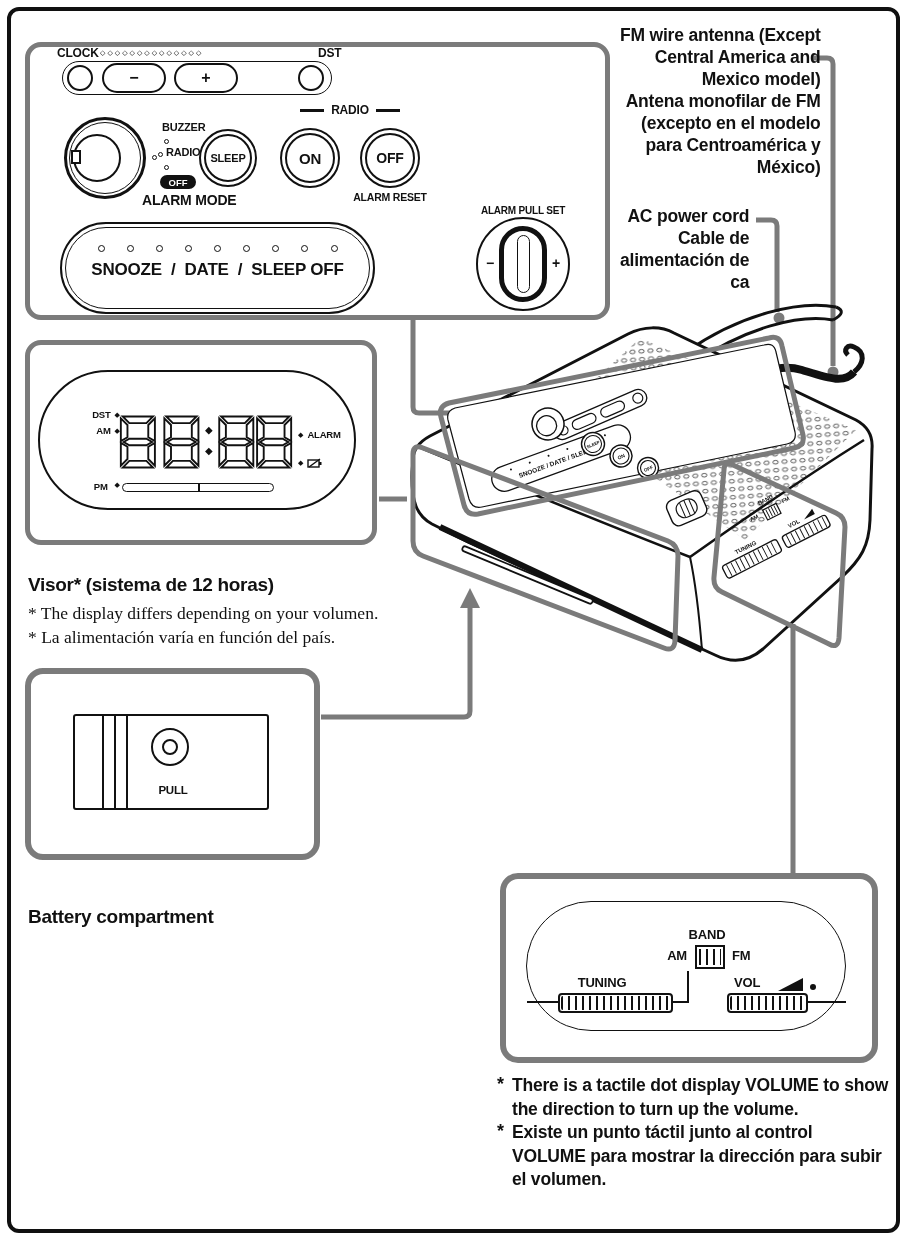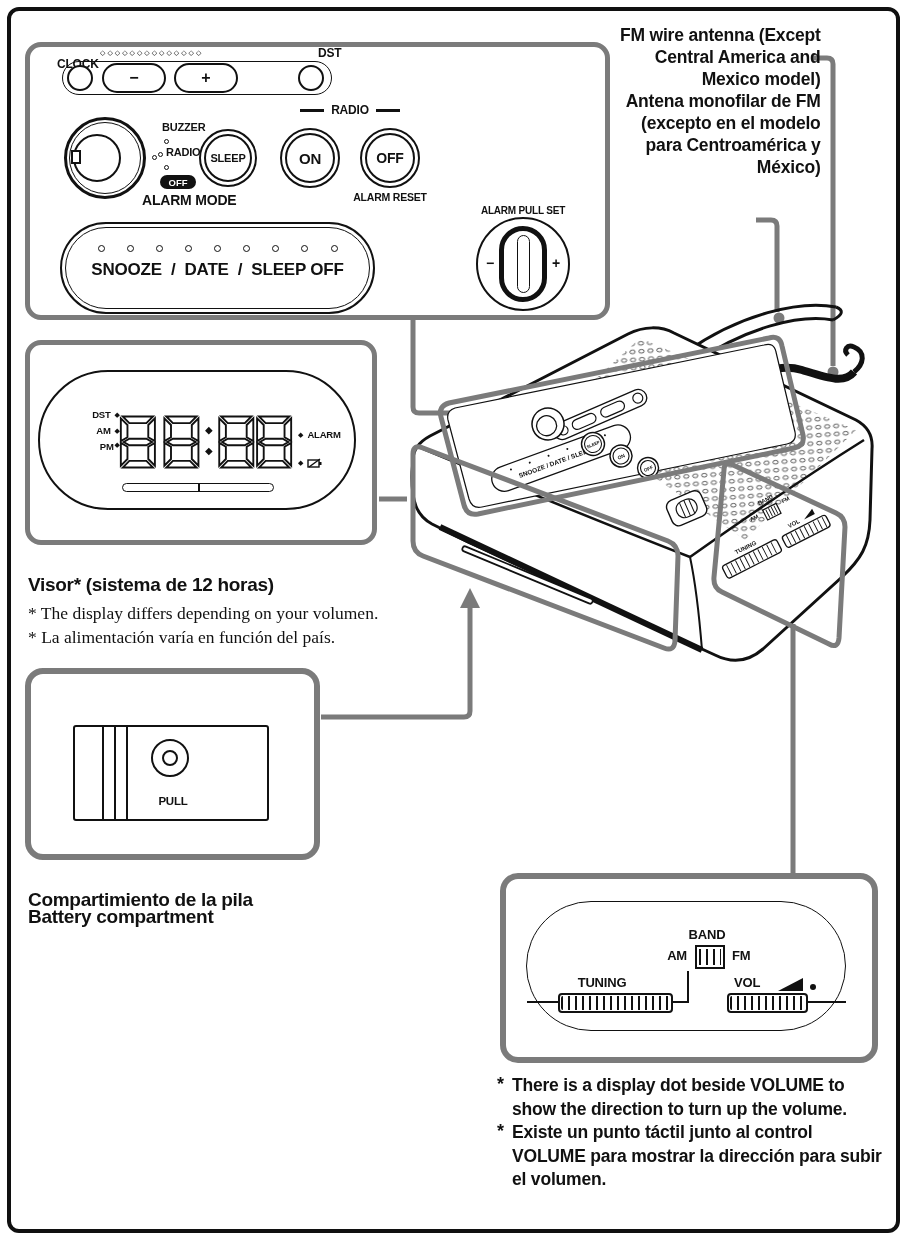--- a/index.html
+++ b/index.html
@@ -145,21 +145,21 @@
     </g>
 
     <g stroke="#7b7b7b" stroke-width="5" fill="none">
       <path d="M449,403 Q438,406 441,417 L464,505 Q467,516 478,514 L794,448 Q805,446 803,435 L782,346 Q780,335 769,338 Z"></path>
       <path d="M413,454 Q413,444 423,448 L668,541 Q678,545 678,556 L675,641 Q674,652 664,648 L423,556 Q413,552 413,541 Z"></path>
       <path d="M724,470 Q724,461 733,465 L836,513 Q845,517 845,527 L839,638 Q838,649 829,644 L722,592 Q713,588 714,577 Z"></path>
     </g>
   </svg>
 
   <div class="abs gbox" style="left:25px;top:42px;width:585px;height:278px;">
-    <div class="abs lbl" style="left:27px;top:-1px;font-size:12px;margin-top:11px;">CLOCK</div>
+    <div class="abs lbl" style="left:27px;top:-1px;font-size:12px;">CLOCK</div>
     <div class="abs" style="left:70px;top:2px;font-size:7px;letter-spacing:2px;color:#111;">◇◇◇◇◇◇◇◇◇◇◇◇◇◇</div>
     <div class="abs lbl" style="left:288px;top:-1px;font-size:12px;">DST</div>
 
     <div class="abs" style="left:32px;top:14px;width:270px;height:34px;border:1.5px solid #111;border-radius:17px;box-sizing:border-box;"></div>
     <div class="abs circle" style="left:37px;top:18px;width:26px;height:26px;border-width:2px;"></div>
     <div class="abs pill" style="left:72px;top:16px;width:64px;height:30px;font-size:16px;font-weight:700;">−</div>
     <div class="abs pill" style="left:144px;top:16px;width:64px;height:30px;font-size:16px;font-weight:700;">+</div>
     <div class="abs circle" style="left:268px;top:18px;width:26px;height:26px;border-width:2px;"></div>
 
     <div class="abs circle" style="left:34px;top:70px;width:82px;height:82px;border-width:3px;">
@@ -227,21 +227,21 @@
     <div class="abs" style="left:8px;top:25px;width:318px;height:140px;border:2px solid #111;border-radius:70px;box-sizing:border-box;"></div>
     <div class="abs" style="left:38px;top:64px;width:52px;display:flex;flex-direction:column;gap:5px;">
       <div style="display:flex;justify-content:flex-end;align-items:center;gap:4px;">
         <span class="lbl" style="font-size:9.5px;">DST</span>
         <span style="font-size:7px;">◆</span>
       </div>
       <div style="display:flex;justify-content:flex-end;align-items:center;gap:4px;">
         <span class="lbl" style="font-size:9.5px;">AM</span>
         <span style="font-size:7px;">◆</span>
       </div>
-      <div style="display:flex;justify-content:flex-end;gap:1px;">
+      <div style="display:flex;justify-content:flex-end;gap:7px;margin-top:40px;">
         <span class="lbl" style="font-size:9.5px;">PM</span>
         <span style="font-size:7px;">◆</span>
       </div>
     </div>
 
     <svg class="abs" style="left:88px;top:66px;" width="176" height="62" viewBox="0 0 186 62">
       <defs>
         <g id="d8" stroke="#111" stroke-width="2" fill="#fff" stroke-linejoin="miter">
           <polygon points="3,1 35,1 28,8 10,8"></polygon>
           <polygon points="1,3 8,10 8,23 1,27"></polygon>
@@ -275,33 +275,32 @@
     <div class="abs" style="left:92px;top:138px;width:152px;height:9px;border:1.5px solid #111;border-radius:5px;box-sizing:border-box;">
       <div style="position:absolute;left:50%;top:0;width:1.5px;height:100%;background:#111;"></div>
     </div>
   </div>
 
   <div class="abs cap" style="left:28px;top:574px;text-align:center;">Visor* (sistema de 12 horas)</div>
   <div class="abs serifnote" style="left:28px;top:603px;">* The display differs depending on your volumen.</div>
   <div class="abs serifnote" style="left:28px;top:627px;">* La alimentación varía en función del país.</div>
 
   <div class="abs gbox" style="left:25px;top:668px;width:295px;height:192px;border-width:6px;border-radius:18px;">
-    <div class="abs" style="left:42px;top:40px;width:196px;height:96px;border:2px solid #111;border-radius:3px;box-sizing:border-box;margin-top:11px;">
+    <div class="abs" style="left:42px;top:40px;width:196px;height:96px;border:2px solid #111;border-radius:3px;box-sizing:border-box;">
       <div style="position:absolute;left:27px;top:0;width:1.5px;height:100%;background:#111;"></div>
       <div style="position:absolute;left:39px;top:0;width:1.5px;height:100%;background:#111;"></div>
       <div style="position:absolute;left:51px;top:0;width:1.5px;height:100%;background:#111;"></div>
       <div class="circle" style="position:absolute;left:76px;top:12px;width:38px;height:38px;border-width:2px;
                   display:flex;align-items:center;justify-content:center;">
         <div class="circle" style="width:16px;height:16px;border-width:2px;"></div>
       </div>
       <div class="lbl" style="position:absolute;left:63px;top:68px;width:70px;text-align:center;font-size:11.5px;">PULL</div>
     </div>
   </div>
   <div class="abs cap" style="left:28px;top:906px;text-align:right;">Battery compartment</div>
-  <div class="abs cap" style="left:28px;top:889px;">Compartimiento de la pila</div>
 
   <div class="abs gbox" style="left:500px;top:873px;width:378px;height:190px;border-width:6px;border-radius:18px;">
     <div class="abs" style="left:20px;top:22px;width:320px;height:130px;border:1.5px solid #111;border-radius:65px;box-sizing:border-box;"></div>
     <div class="abs lbl" style="left:171px;top:48px;width:60px;text-align:center;font-size:13px;">BAND</div>
     <div class="abs lbl" style="left:121px;top:69px;width:60px;text-align:right;font-size:13px;">AM</div>
     <div class="abs lbl" style="left:226px;top:69px;width:40px;font-size:13px;">FM</div>
     <div class="abs" style="left:189px;top:66px;width:30px;height:24px;border:2px solid #111;box-sizing:border-box;background:#fff;">
       <div class="ribs" style="position:absolute;left:2px;top:2px;right:2px;bottom:2px;"></div>
     </div>
     <div class="abs lbl" style="left:64px;top:96px;width:64px;text-align:center;font-size:13px;">TUNING</div>
@@ -320,24 +319,28 @@
     </div>
   </div>
 
   <div class="abs lbl preline" style="left:620px;top:24px;font-size:17.5px;line-height:22px;white-space:pre-line;">FM wire antenna (Except
 Central America and
 Mexico model)
 Antena monofilar de FM
 (excepto en el modelo
 para Centroamérica y
 México)</div>
+  <div class="abs lbl preline" style="left:620px;top:205px;font-size:17.5px;line-height:22px;white-space:pre-line;">AC power cord
+Cable de
+alimentación de
+ca</div>
 
   <div class="abs" style="left:497px;top:1074px;width:392px;">
     <div style="display:flex;">
       <span class="lbl" style="width:15px;flex:none;font-size:18px;">*</span>
-      <span style="font-weight:700;font-size:17.5px;line-height:23.5px;letter-spacing:-0.2px;">There is a display dot beside VOLUME to show the direction to turn up the volume.</span>
+      <span style="font-weight:700;font-size:17.5px;line-height:23.5px;letter-spacing:-0.2px;">There is a tactile dot display VOLUME to show the direction to turn up the volume.</span>
     </div>
     <div style="display:flex;">
       <span class="lbl" style="width:15px;flex:none;font-size:18px;">*</span>
       <span style="font-weight:700;font-size:17.5px;line-height:23.5px;letter-spacing:-0.2px;">Existe un punto táctil junto al control VOLUME para mostrar la dirección para subir el volumen.</span>
     </div>
   </div>
 </div>
 
 </body></html>

